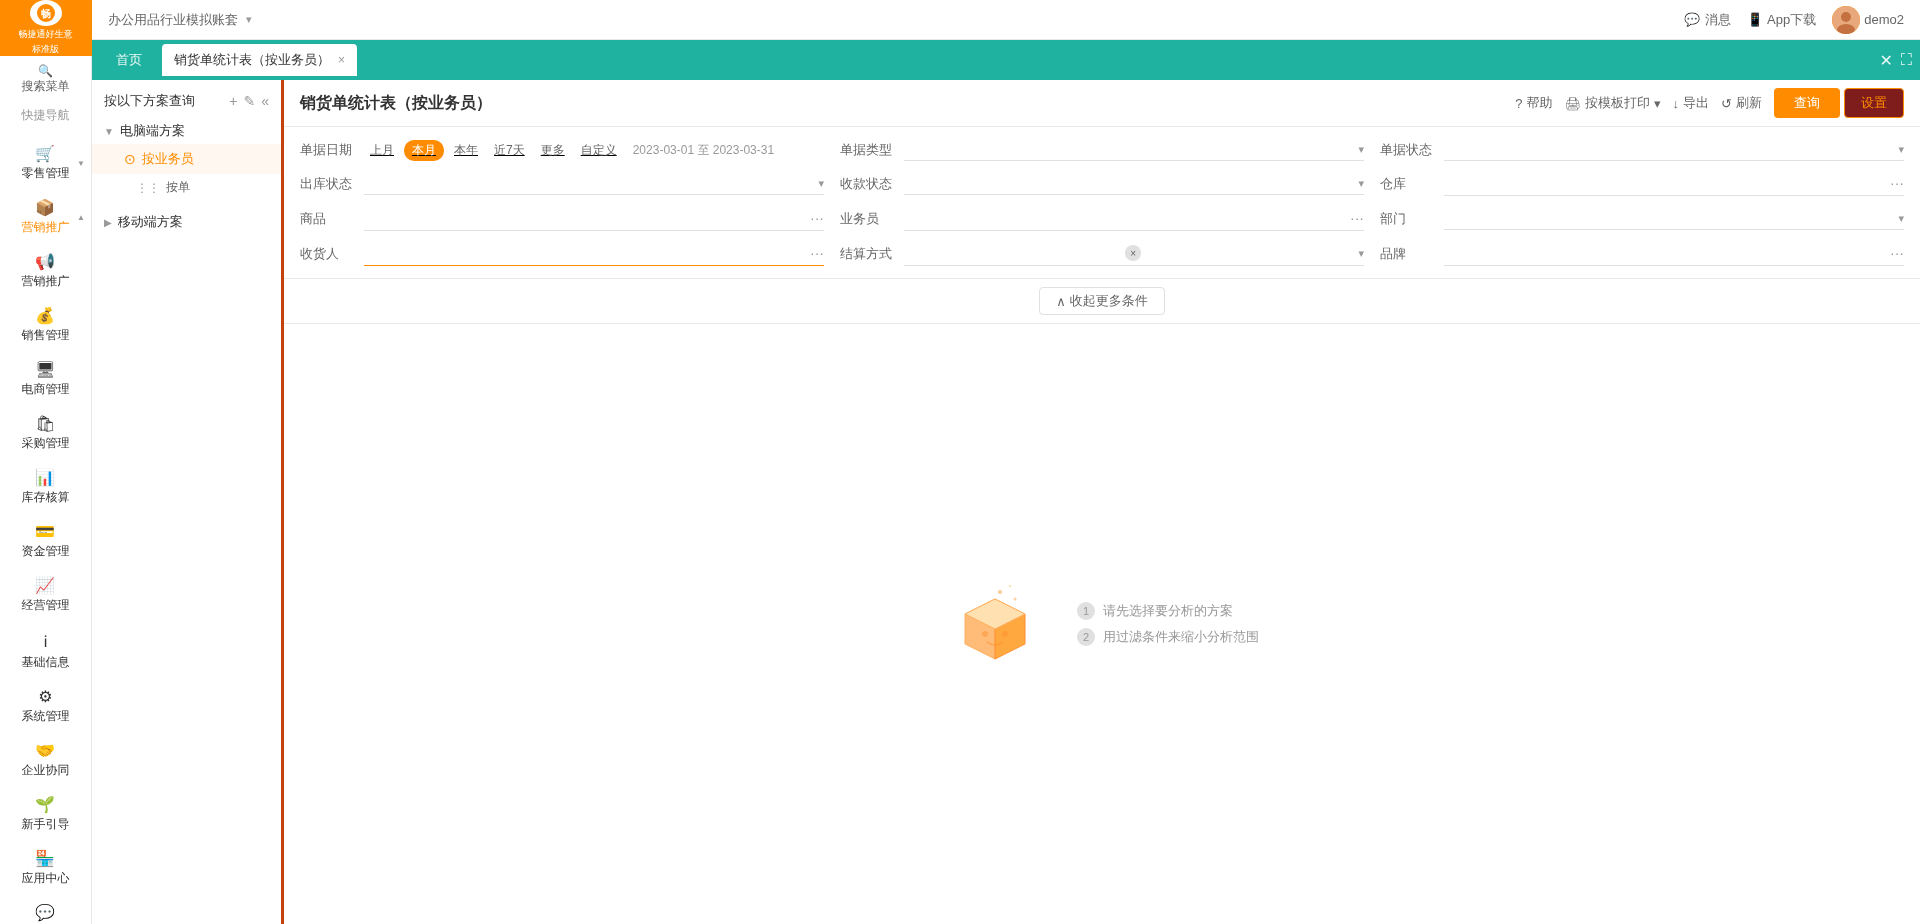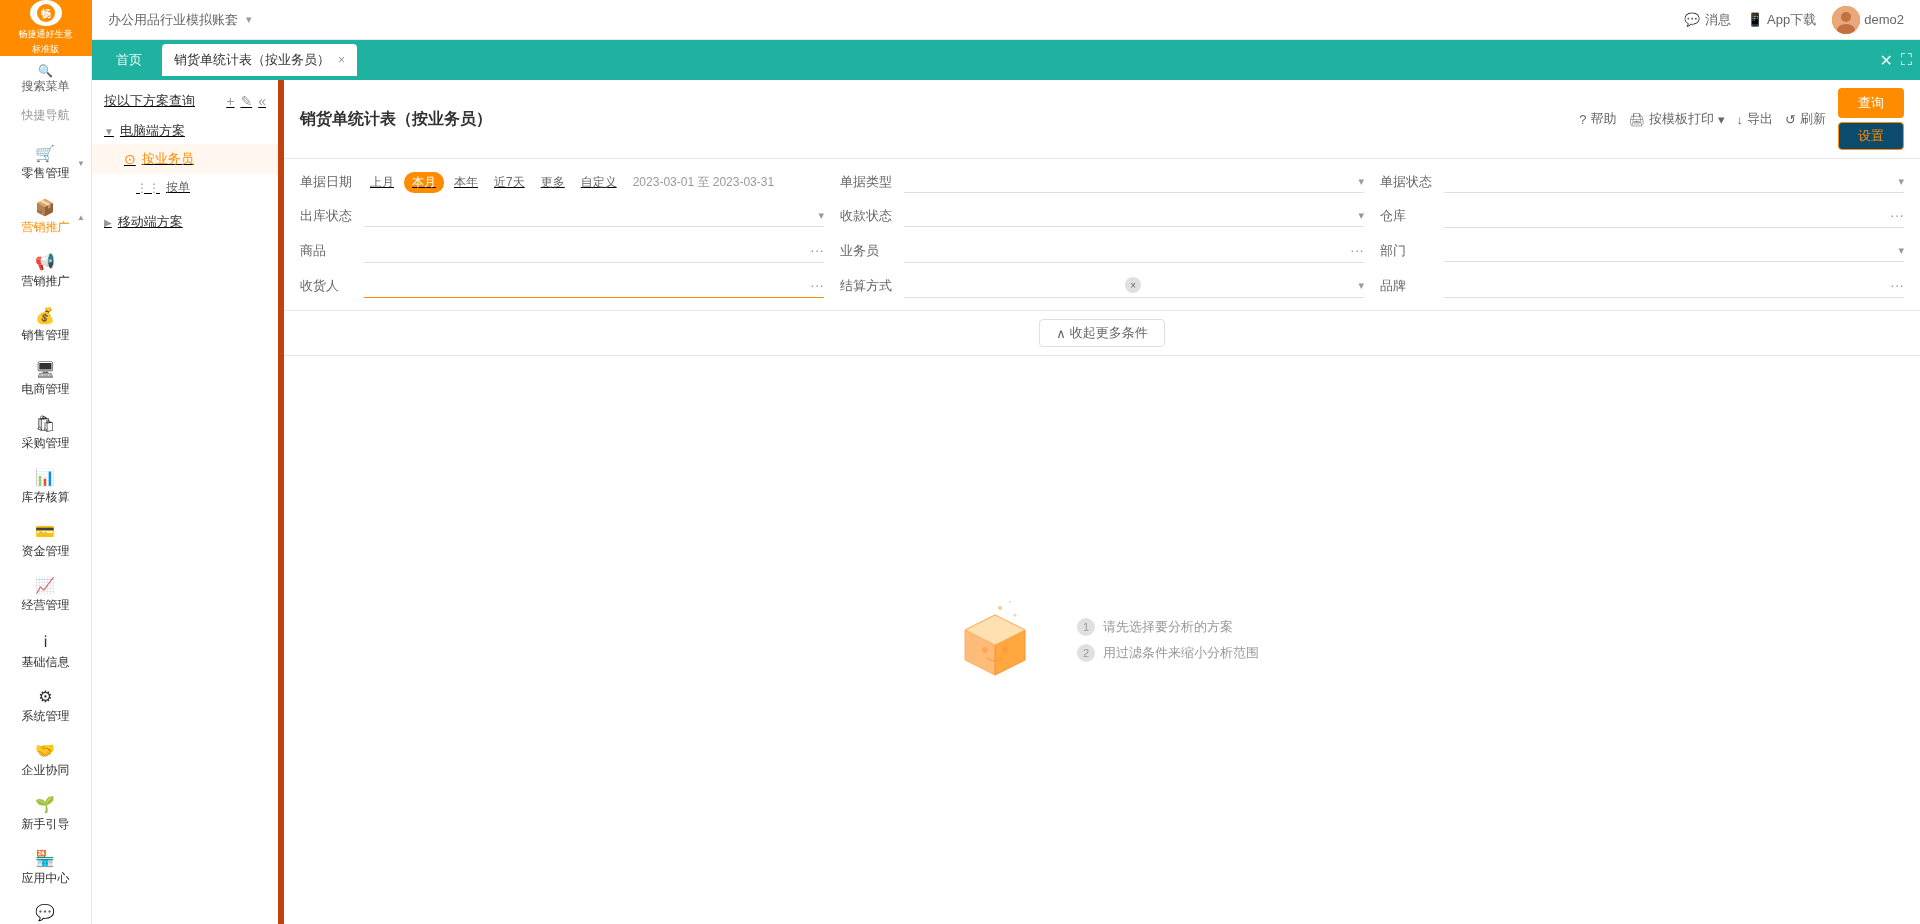--- a/index.html
+++ b/index.html
@@ -202,25 +202,24 @@
     #content {
       flex: 1;
       display: flex;
       overflow: hidden;
     }
 
     
     #left-panel {
       width: 192px;
       background: #fff;
-      border-right: 6px solid #c2410c;
+      border-right: 3px solid #c2410c;
       flex-shrink: 0;
       overflow-y: auto;
       padding: 8px 0;
-      text-decoration: underline;
     }
     .panel-header {
       display: flex;
       align-items: center;
       justify-content: space-between;
       padding: 4px 12px;
       font-size: 13px;
       color: #333;
     }
     .panel-header-actions {
@@ -474,35 +473,34 @@
       align-items: center;
       justify-content: center;
       font-size: 11px;
       color: #999;
       flex-shrink: 0;
     }
 
     
     .action-buttons {
       display: flex;
-      flex-direction: column;
       gap: 4px;
       border-radius: 18px;
     }
     .btn-query {
       background: #ff8c00;
       color: #fff;
       border: none;
       padding: 6px 20px;
       border-radius: 4px;
       font-size: 13px;
       cursor: pointer;
     }
     .btn-settings {
-      background: #0c4a6e;
+      background: #7f1d1d;
       color: #ff8c00;
       border: 1px solid #ff8c00;
       padding: 4px 16px;
       border-radius: 4px;
       font-size: 13px;
       cursor: pointer;
     }
   </style>
 </head>
 <body>

